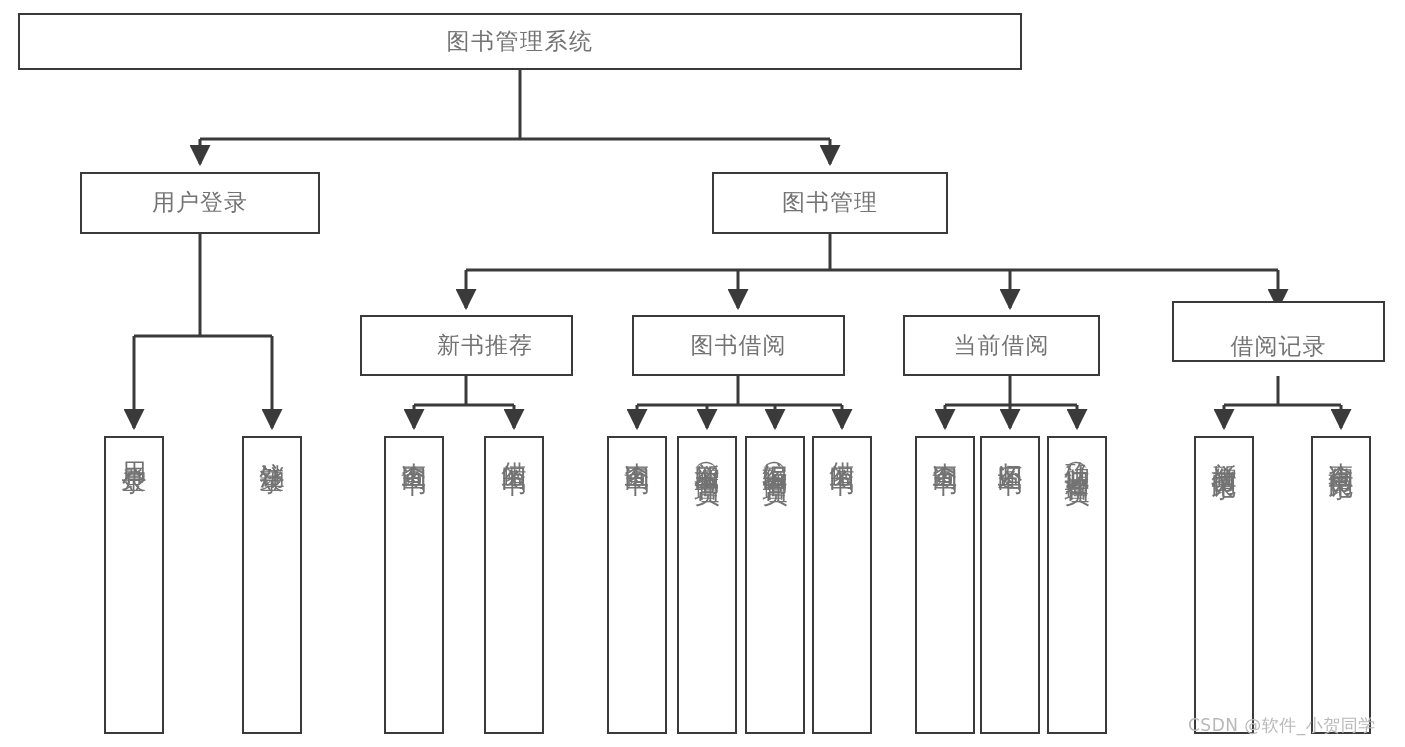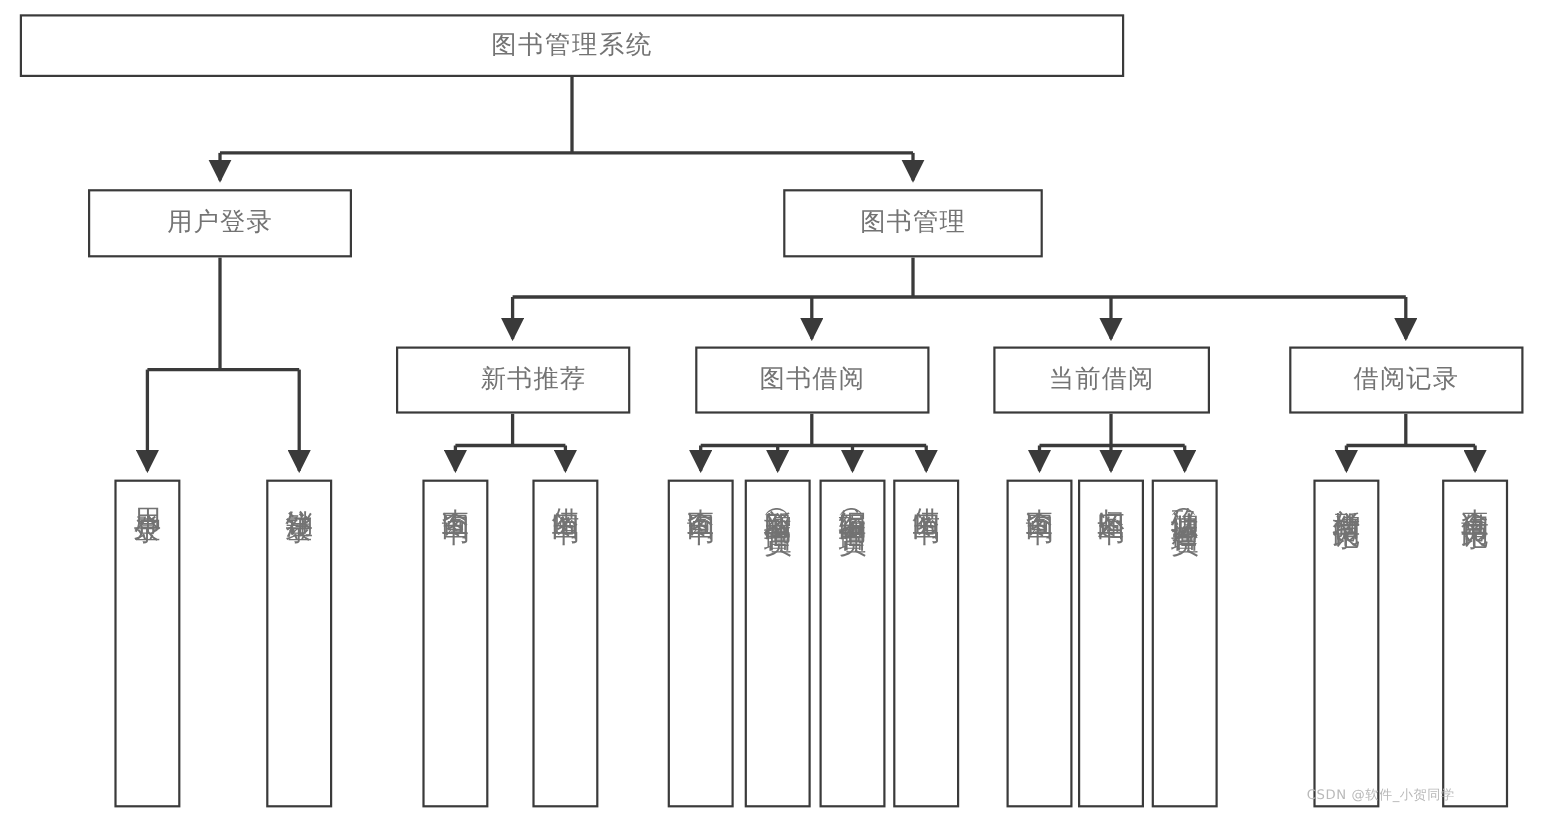--- a/index.html
+++ b/index.html
@@ -63,21 +63,21 @@
     text-orientation: upright;
     font-size: 25px;
     line-height: 1;
     letter-spacing: 3px;
     white-space: nowrap;
   }
   .watermark {
     position: absolute;
     left: 1188px;
     top: 714px;
-    font-size: 12px;
+    font-size: 17px;
     color: #b9b9b9;
     letter-spacing: 0.5px;
     white-space: nowrap;
     z-index: 5;
     font-family: "DejaVu Sans", "Liberation Sans", sans-serif;
   }
 </style>
 </head>
 <body>
 
@@ -146,21 +146,21 @@
 
   <div class="node h" style="left:360px; top:315px; width:213px; height:61px;padding-left:37px;">
     <span class="node-label">新书推荐</span>
   </div>
   <div class="node h" style="left:632px; top:315px; width:213px; height:61px;">
     <span class="node-label">图书借阅</span>
   </div>
   <div class="node h" style="left:903px; top:315px; width:197px; height:61px;">
     <span class="node-label">当前借阅</span>
   </div>
-  <div class="node h" style="left:1172px; top:315px; width:213px; height:61px;">
+  <div class="node h" style="left:1172px; top:301px; width:213px; height:61px;align-items:flex-end;">
     <span class="node-label">借阅记录</span>
   </div>
 
   <div class="node v" style="left:104px; top:436px; width:60px; height:298px;">
     <span class="node-label">用户登录</span>
   </div>
   <div class="node v" style="left:242px; top:436px; width:60px; height:298px;">
     <span class="node-label">注销登录</span>
   </div>
 

